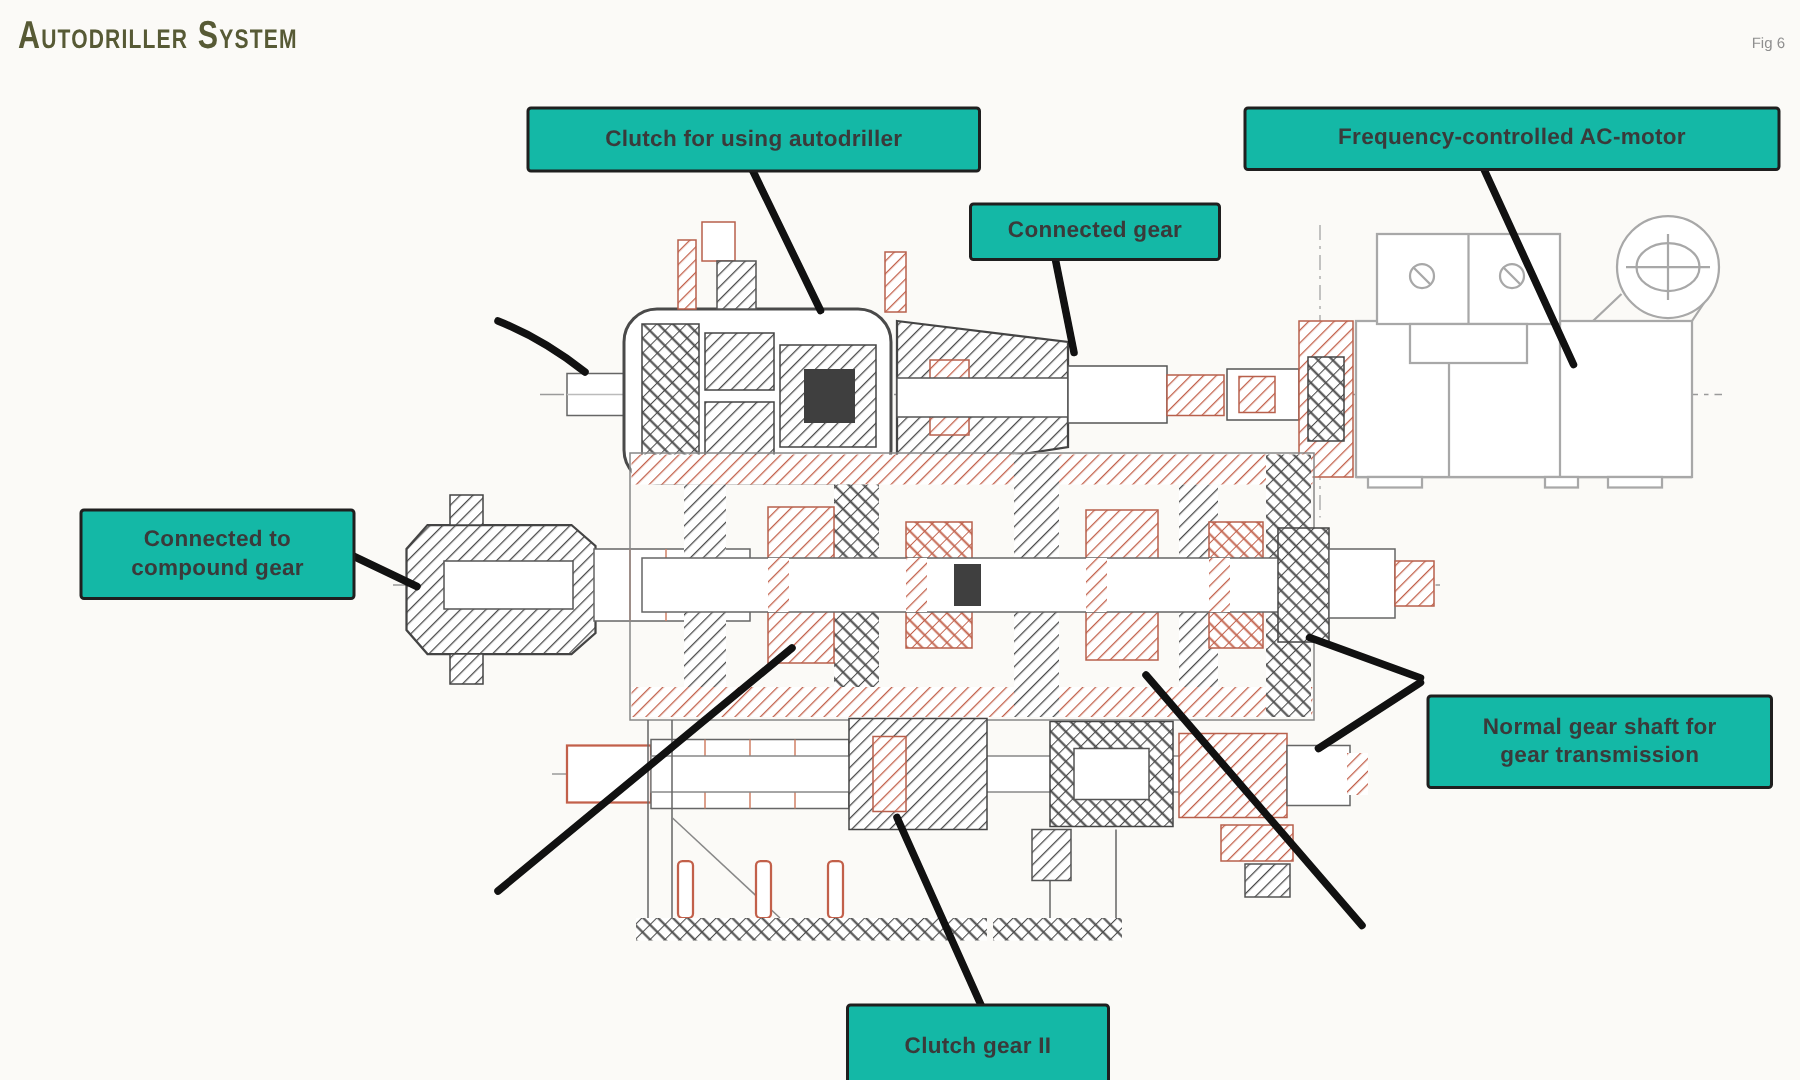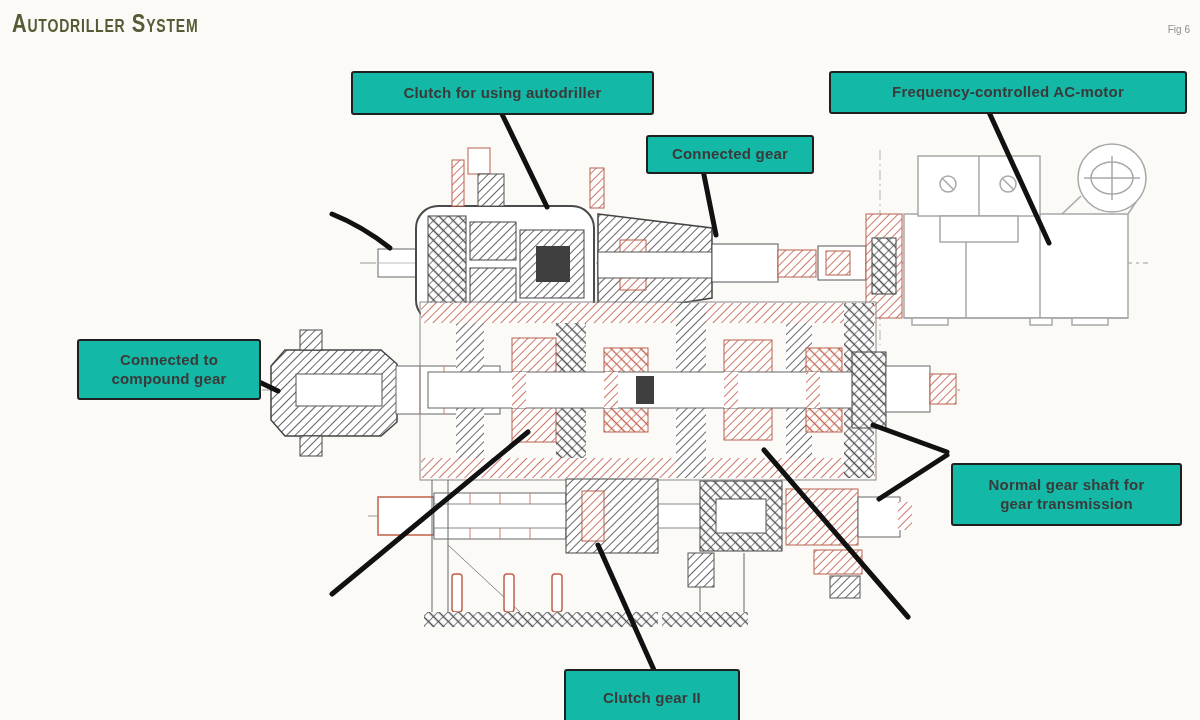--- a/index.html
+++ b/index.html
@@ -24,21 +24,21 @@
     background:#14b8a6;border:2px solid #1f1f1f;border-radius:3px;
     display:flex;align-items:center;justify-content:center;
     text-align:center;color:#3a3a3a;font-size:15px;font-weight:600;
     letter-spacing:.2px;line-height:1.25;padding:4px 10px;
   }
   .callout .txt{white-space:pre-line;}
   .c1{left:351px;top:71px;width:303px;height:44px;}
   .c2{left:809px;top:71px;width:358px;height:43px;margin-left:20px;}
   .c3{left:646px;top:135px;width:168px;height:39px;}
   .c4{left:149px;top:147px;width:240px;height:71px;}
-  .c5{left:53px;top:339px;width:184px;height:61px;margin-left:24px;}
+  .c5{left:53px;top:339px;width:184px;height:61px;}
   .c6{left:951px;top:423px;width:231px;height:63px;margin-top:40px;}
   .c7{left:131px;top:552px;width:204px;height:93px;}
   .c8{left:823px;top:615px;width:176px;height:41px;}
   .c9{left:564px;top:669px;width:176px;height:58px;}
 </style>
 </head>
 <body>
 
 <div id="canvas">
 

